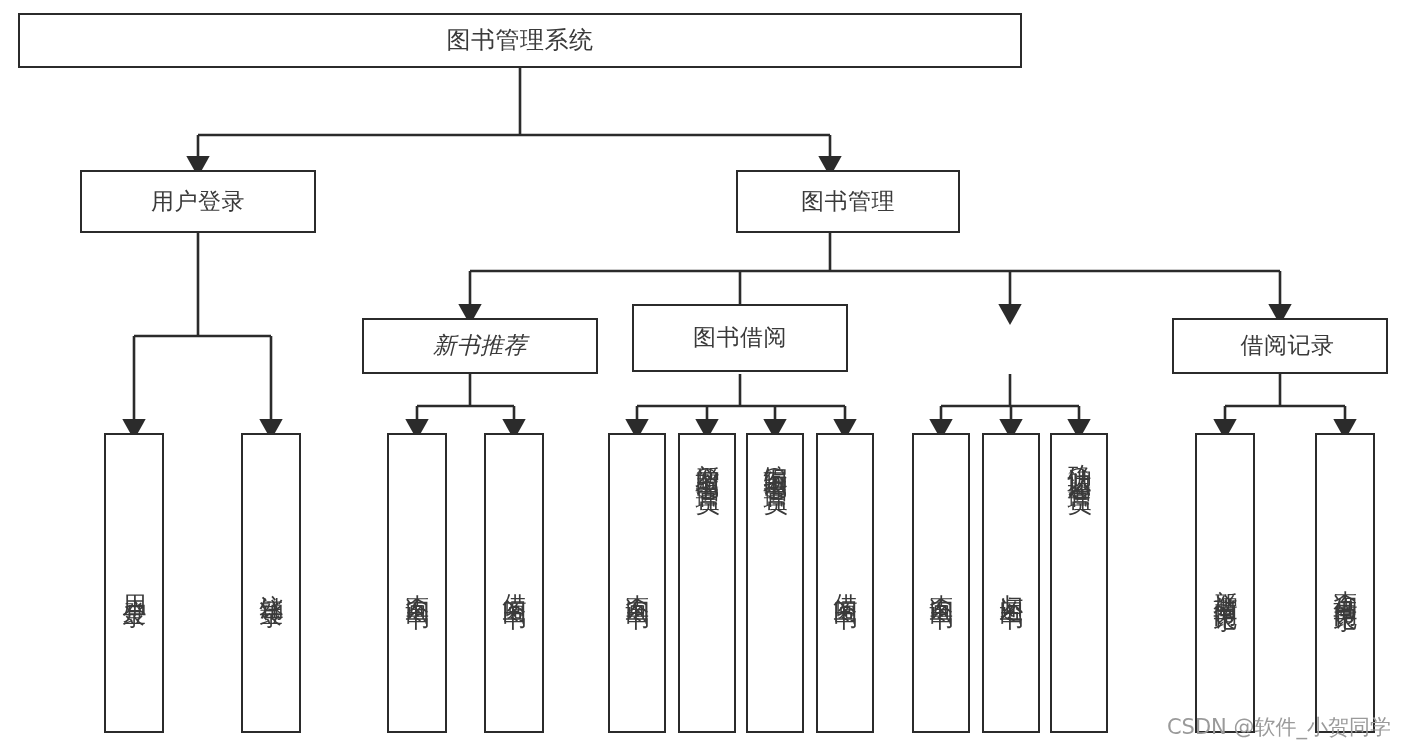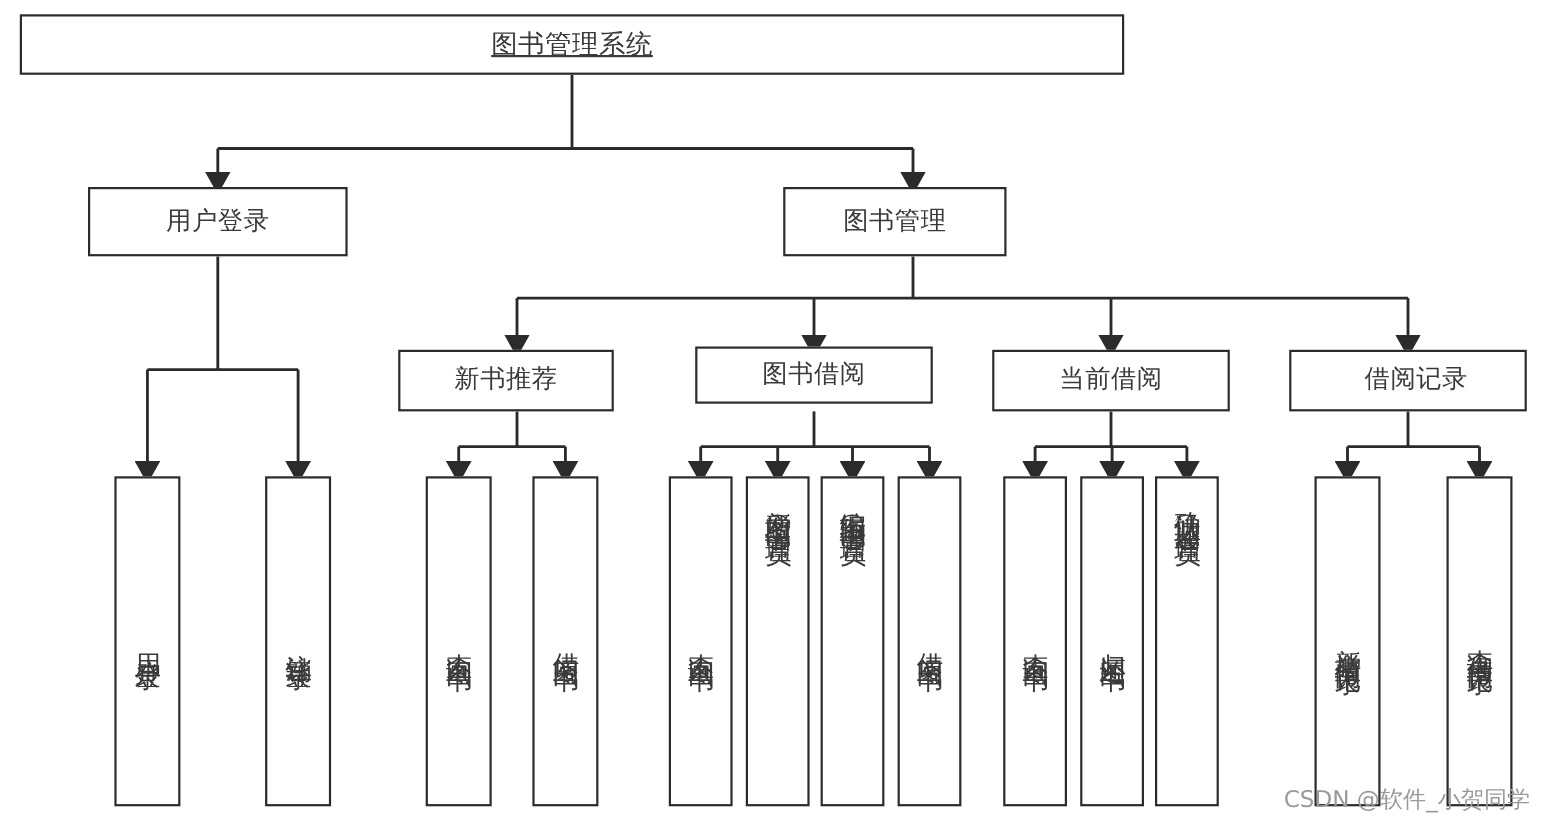--- a/index.html
+++ b/index.html
@@ -137,39 +137,36 @@
     </g>
 
     <g stroke="#2b2b2b" stroke-width="2.6" fill="none">
       <path d="M1280,374 L1280,406"></path>
       <path d="M1225,406 L1345,406"></path>
       <path d="M1225,406 L1225,423" marker-end="url(#arrowhead)"></path>
       <path d="M1345,406 L1345,423" marker-end="url(#arrowhead)"></path>
     </g>
   </svg>
 
-  <div class="node horiz" id="node-root" style="left:18px; top:13px; width:1004px; height:55px;text-decoration:underline;">
+  <div class="node horiz" id="node-root" style="left:18px; top:13px; width:1004px; height:55px;">
     <span class="node-label">图书管理系统</span>
   </div>
 
   <div class="node horiz" style="left:80px; top:170px; width:236px; height:63px;">
     <span class="node-label">用户登录</span>
   </div>
-  <div class="node horiz" style="left:712px; top:170px; width:203px; height:63px;">
+  <div class="node horiz" style="left:736px; top:170px; width:224px; height:63px;">
     <span class="node-label">图书管理</span>
   </div>
 
-  <div class="node horiz" style="left:362px; top:318px; width:196px; height:56px;">
+  <div class="node horiz" style="left:362px; top:318px; width:236px; height:56px;font-style:italic;">
     <span class="node-label">新书推荐</span>
   </div>
-  <div class="node horiz" style="left:632px; top:315px; width:216px; height:52px;">
+  <div class="node horiz" style="left:632px; top:304px; width:216px; height:68px;">
     <span class="node-label">图书借阅</span>
-  </div>
-  <div class="node horiz" style="left:902px; top:318px; width:216px; height:56px;">
-    <span class="node-label">当前借阅</span>
   </div>
   <div class="node horiz" style="left:1172px; top:318px; width:216px; height:56px;padding-left:15px;">
     <span class="node-label">借阅记录</span>
   </div>
 
   <div class="node vert centered" style="left:104px; top:433px; width:60px; height:300px;">
     <span class="node-label">用户登录</span>
   </div>
   <div class="node vert centered" style="left:241px; top:433px; width:60px; height:300px;">
     <span class="node-label">注销登录</span>

